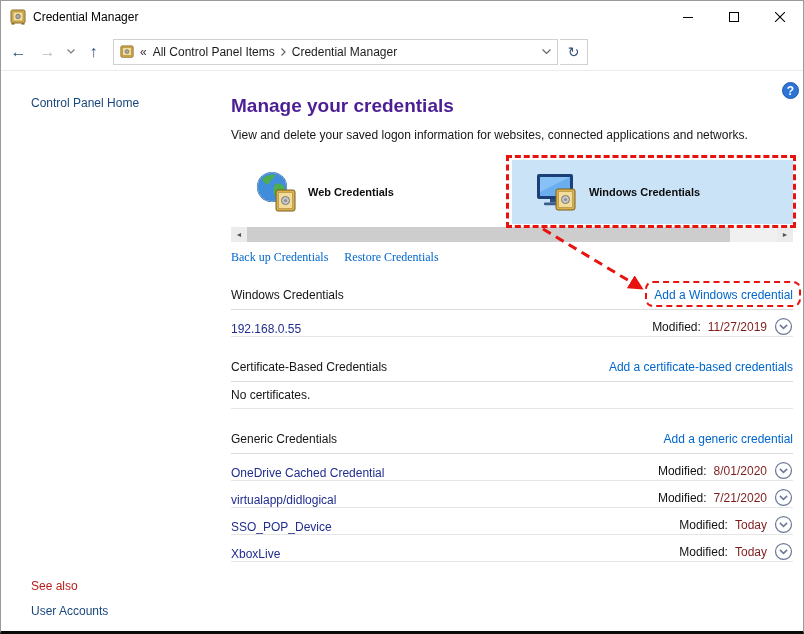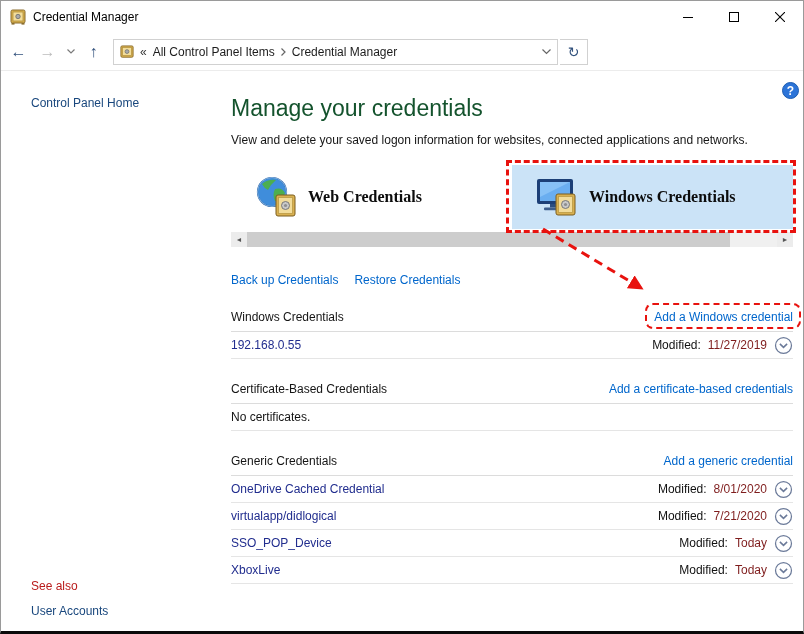--- a/index.html
+++ b/index.html
@@ -37,43 +37,43 @@
   
   .app-body { display:flex; height:calc(100% - 70px); }
   .sidebar { width:230px; position:relative; padding:25px 0 16px 30px; }
   .cp-link { color:#19477d; cursor:pointer; text-decoration:none; display:inline-block; }
   .see-also { position:absolute; left:30px; bottom:38px; color:#b91c1c; }
   .user-accounts { position:absolute; left:30px; bottom:13px; }
   .main { flex:1; position:relative; padding-right:10px; }
   .help-icon { position:absolute; top:11px; right:4px; width:17px; height:17px; border-radius:50%;
                background:#2c74d8; border:1px solid #1d5cb0; color:#fff; font-weight:bold; font-size:12px;
                display:flex; align-items:center; justify-content:center; cursor:pointer; }
-  h1.page-title { margin-top:24px; font-size:23px; font-weight:400; color:#14532d; }
+  h1.page-title { margin-top:24px; font-size:19px; font-weight:700; color:#4c1d95; }
   .page-desc { margin-top:11px; color:#161616; }
   
   .tabs { display:flex; margin-top:18px; height:64px; }
   .tab { flex:1; display:flex; align-items:center; gap:11px; padding-left:24px; position:relative; cursor:pointer; background:#fff; }
   .tab.selected { background:#cbe3f7; }
-  .tab-label { font-weight:700; font-size:16px; color:#0c0c0c;font-family:Liberation Serif, serif; }
+  .tab-label { font-weight:700; font-size:11px; color:#0c0c0c; }
   .red-box-tab { position:absolute; left:-6px; right:-3px; top:-5px; bottom:-4px;
                  border:3px dashed #e8120e; pointer-events:none; z-index:4; }
   
   .hscroll { margin-top:3px; height:15px; display:flex; background:#f0f0f0; }
   .scroll-arrow { width:16px; display:flex; align-items:center; justify-content:center;
                   font-size:7px; color:#555; background:#ececec; cursor:pointer; }
   .scroll-thumb { width:86%; background:#cdcdcd; cursor:pointer; }
   .scroll-track { flex:1; background:#f0f0f0; }
   
-  .cred-links { margin-top:26px; display:flex; gap:16px; }
+  .cred-links { margin-top:8px; display:flex; gap:16px;font-family:Liberation Serif, serif; }
   a.blue-link { color:#0066cc; text-decoration:none; cursor:pointer; }
   
   .section-head { display:flex; justify-content:space-between; align-items:flex-end;
                   margin-top:23px; padding-bottom:7px; border-bottom:1px solid #dcdcdc; }
   .section-title { color:#141414; }
-  .cred-row { height:27px; display:flex; justify-content:space-between; align-items:center;
+  .cred-row { height:27px; display:flex; justify-content:space-between; align-items:flex-end;
               border-bottom:1px solid #e5e5e5; }
   .row-name { color:#212d8e; cursor:pointer; }
   .row-right { display:flex; align-items:center; gap:7px; }
   .mod-label { color:#111; }
   .mod-value { color:#7f1d1d; }
   .empty-row { height:27px; display:flex; align-items:center; border-bottom:1px solid #e5e5e5; color:#141414; }
   .chev-btn { border:none; background:none; padding:0; display:flex; cursor:pointer; }
   
   .annotated-link { position:relative; display:inline-block; }
   .red-box-link { position:absolute; left:-9px; right:-8px; top:-7px; bottom:-5px;

